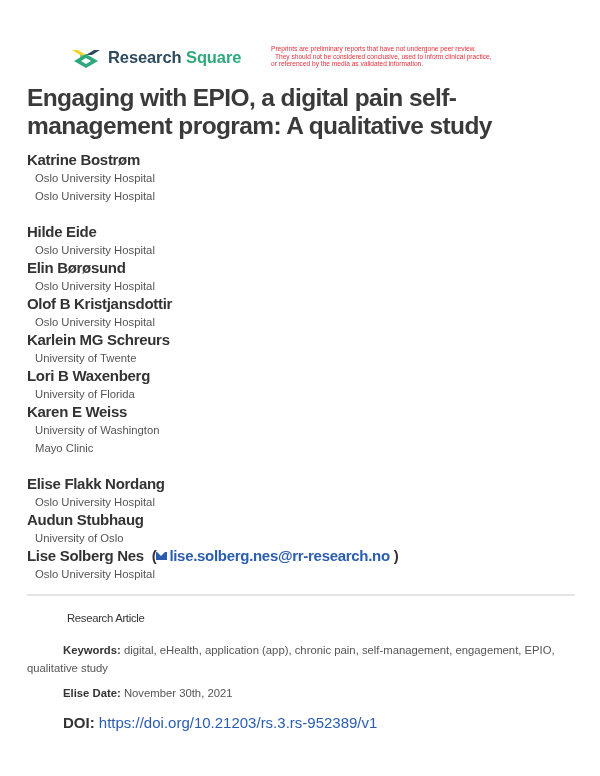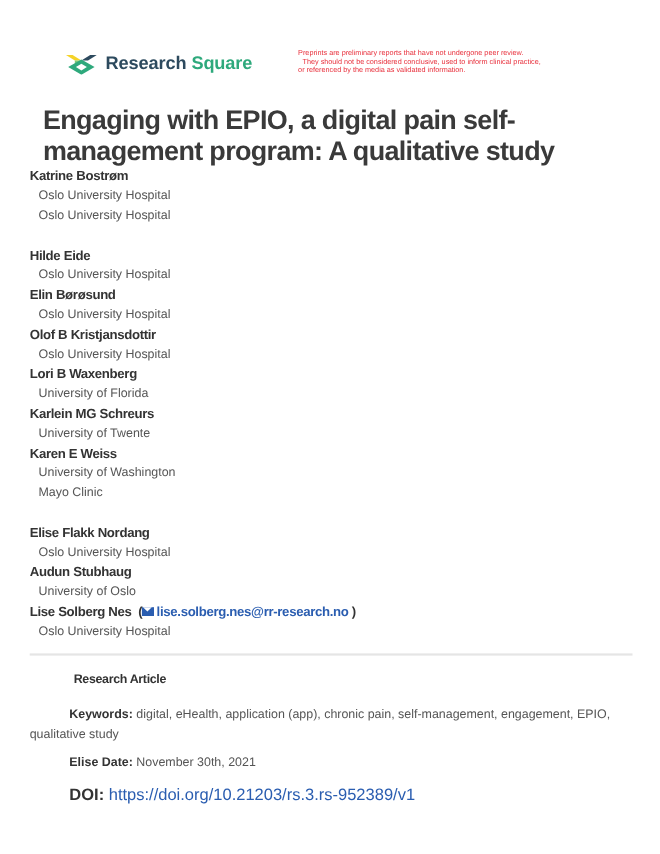--- a/index.html
+++ b/index.html
@@ -1,33 +1,33 @@
 <!DOCTYPE html>
 <html><head>
   <meta charset="utf-8">
   <style>
     html, body { margin: 0; padding: 0; background: #ffffff; }
     body { width: 600px; height: 776px; position: relative; overflow: hidden; font-family: "Liberation Sans", sans-serif; color: #333; }
     .header { position: absolute; left: 0; top: 0; width: 600px; height: 80px; }
-    .logo { position: absolute; left: 60px; top: 48px; display: flex; align-items: center; }
+    .logo { position: absolute; left: 72px; top: 48px; display: flex; align-items: flex-start; }
     .logo-mark { width: 28px; height: 20px; margin-right: 8px; }
     .logo-text { font-size: 16.5px; font-weight: bold; color: #2d4a5e; letter-spacing: -0.1px; }
     .logo-text .sq { color: #2ea97c; }
     .disclaimer { position: absolute; left: 271px; top: 45px; width: 270px; font-size: 6.6px; line-height: 7.6px; color: #e8303c; white-space: nowrap; }
-    .title { position: absolute; left: 27px; top: 84px; width: 560px; font-size: 24.5px; line-height: 28px; font-weight: bold; color: #3a3a3a; letter-spacing: -0.6px; margin: 12px; }
+    .title { position: absolute; left: 27px; top: 84px; width: 560px; font-size: 24.5px; line-height: 28px; font-weight: bold; color: #3a3a3a; letter-spacing: -0.6px; margin: 0; }
     .authors { position: absolute; left: 27px; top: 152px; width: 560px; }
     .author { height: 36px; }
-    .author-name { font-size: 12px; font-weight: bold; color: #333; line-height: 16px; height: 18px; letter-spacing: -0.3px; }
+    .author-name { font-size: 15px; font-weight: bold; color: #333; line-height: 16px; height: 18px; letter-spacing: -0.3px; }
     .author-aff { font-size: 11.3px; color: #555; line-height: 16px; padding-left: 8px; height: 18px; }
     .email-link { color: #2a5db0; font-weight: bold; text-decoration: none; }
     .mail-icon { display: inline-block; width: 11px; height: 8px; background: #2a5db0; position: relative; vertical-align: middle; margin: 0 2px 2px 0; }
     .mail-icon::before { content: ""; position: absolute; left: 1px; top: 0; width: 0; height: 0; border-left: 4.5px solid transparent; border-right: 4.5px solid transparent; border-top: 4px solid #fff; }
     .divider { position: absolute; left: 27px; top: 594px; width: 548px; height: 2px; background: #e5e5e5; }
     .meta-label { font-weight: bold; color: #333; padding-left: 36px; }
-    .article-type { position: absolute; left: 27px; top: 612px; font-size: 11.3px; font-weight: bold; color: #333; letter-spacing: -0.3px; padding-left: 40px; }
+    .article-type { position: absolute; left: 27px; top: 612px; font-size: 11.3px; font-weight: normal; color: #333; letter-spacing: -0.3px; padding-left: 40px; }
     .keywords { position: absolute; left: 27px; top: 641px; width: 540px; font-size: 11.3px; line-height: 18px; color: #555; }
     .posted { position: absolute; left: 27px; top: 687px; font-size: 11.3px; color: #555; }
     .doi { position: absolute; left: 27px; top: 714px; font-size: 15px; color: #555; }
     .doi a { color: #2a5db0; text-decoration: none; }
     .page-num { position: absolute; left: 0; top: 748px; width: 600px; text-align: center; font-family: "DejaVu Serif", serif; font-size: 7.5px; color: #333; margin-top: 40px; }
   </style>
 </head>
 <body>
 
 <div class="header">
@@ -64,26 +64,26 @@
   </div>
   <div class="author">
     <div class="author-name">Elin Børøsund</div>
     <div class="author-aff">Oslo University Hospital</div>
   </div>
   <div class="author">
     <div class="author-name">Olof B Kristjansdottir</div>
     <div class="author-aff">Oslo University Hospital</div>
   </div>
   <div class="author">
+    <div class="author-name">Karlein MG Schreurs</div>
+    <div class="author-aff">University of Twente</div>
+  </div>
+  <div class="author">
     <div class="author-name">Lori B Waxenberg</div>
     <div class="author-aff">University of Florida</div>
-  </div>
-  <div class="author">
-    <div class="author-name">Karlein MG Schreurs</div>
-    <div class="author-aff">University of Twente</div>
   </div>
   <div class="author">
     <div class="author-name">Karen E Weiss</div>
     <div class="author-aff">University of Washington</div>
   </div>
   <div class="author">
     <div class="author-aff">Mayo Clinic</div>
   </div>
   <div class="author">
     <div class="author-name">Elise Flakk Nordang</div>

